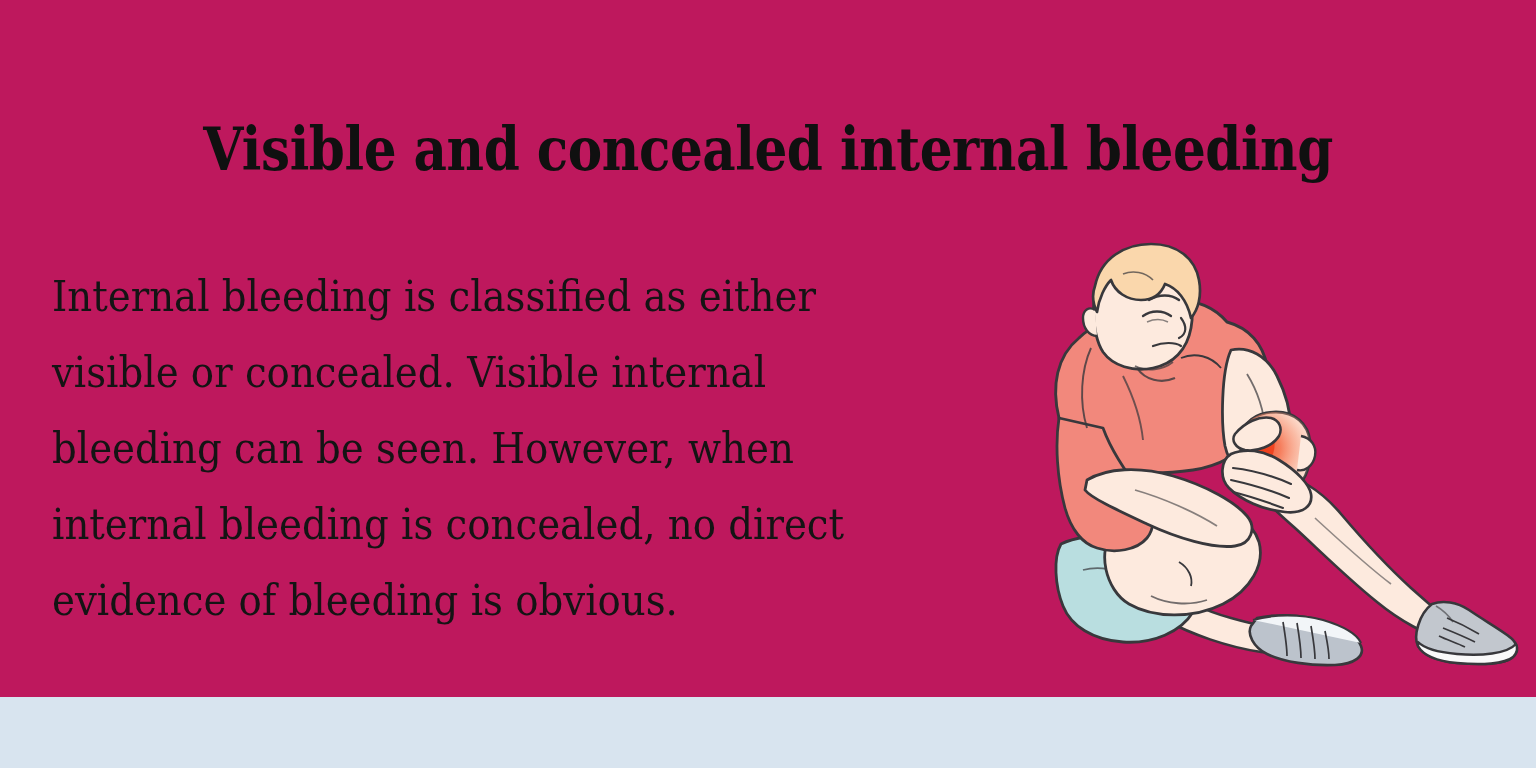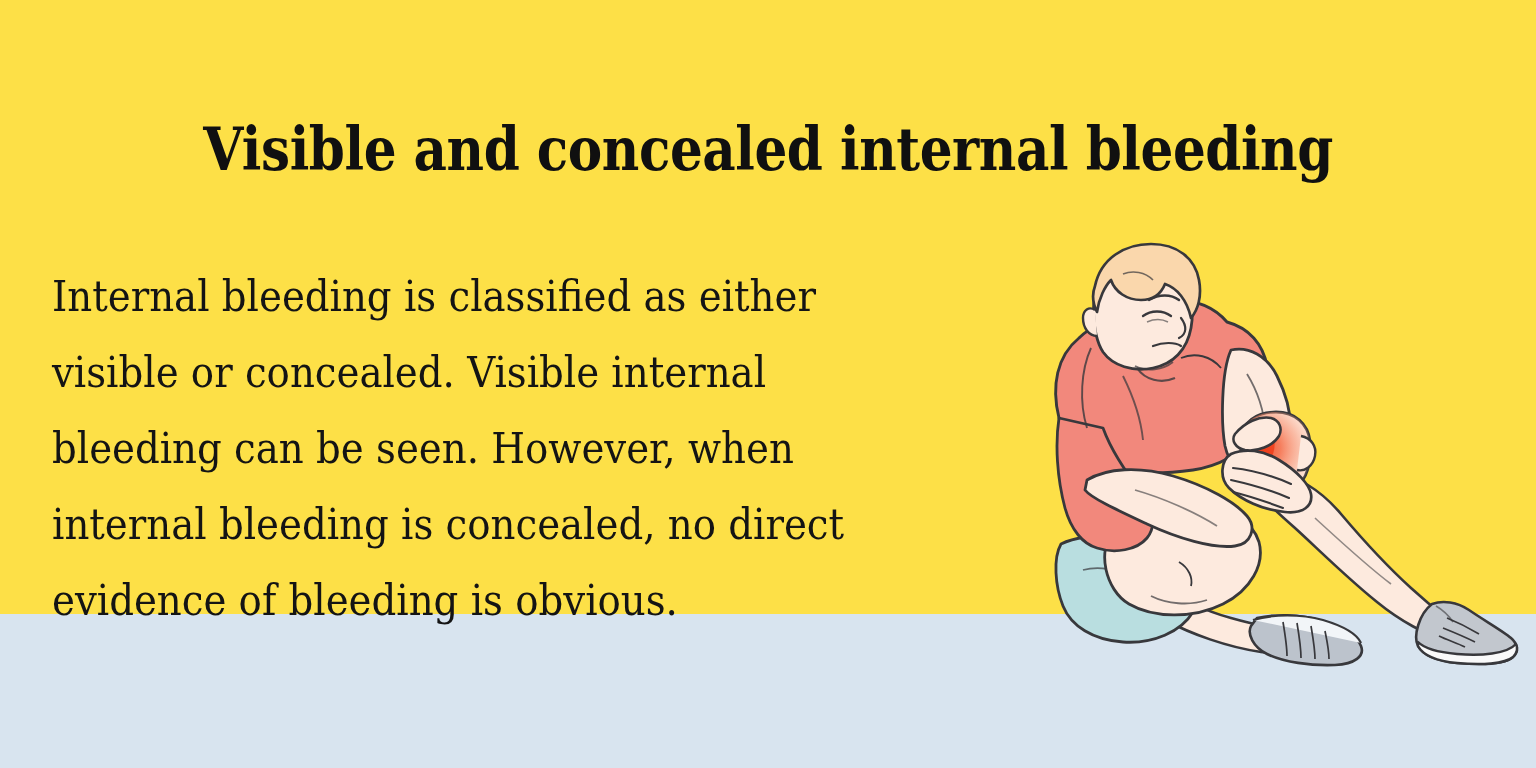--- a/index.html
+++ b/index.html
@@ -10,22 +10,22 @@
   body {
     width: 1536px;
     height: 768px;
     overflow: hidden;
     background: #d8e4ef;
     font-family: "Liberation Serif", "DejaVu Serif", serif;
   }
   .slide {
     position: relative;
     width: 1536px;
-    height: 614px;
-    background: #fde047;
+    height: 697px;
+    background: #be185d;
     box-sizing: border-box;
   }
 
   
   .title {
     position: absolute;
     left: 0;
     top: 78px;
     width: 1536px;
     text-align: center;

